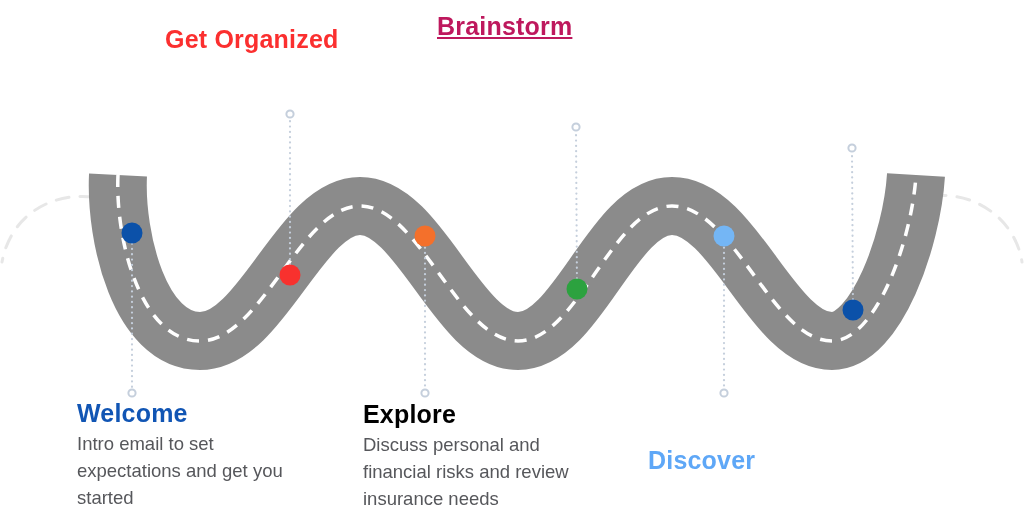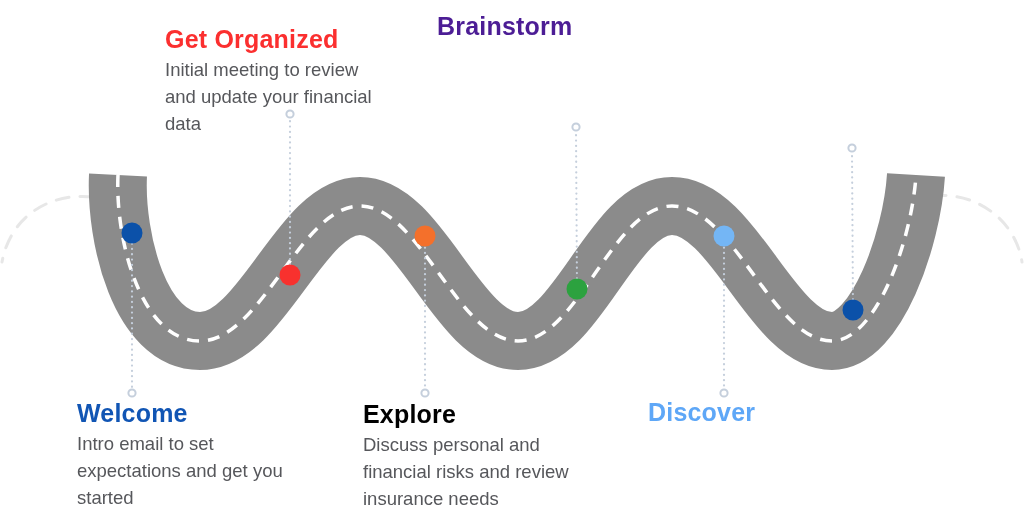--- a/index.html
+++ b/index.html
@@ -58,34 +58,31 @@
 
   <div class="label" style="left:77px;top:399px;">
     <div class="title" style="color: rgb(17, 85, 180);">Welcome</div>
     <div class="desc">Intro email to set
 expectations and get you
 started</div>
   </div>
 
   <div class="label" style="left:149px;top:25px;margin-left:16px;">
     <div class="title" style="color: rgb(251, 47, 47);">Get Organized</div>
-    <div class="desc">Initial meeting to review
-and update your financial
-data</div>
   </div>
 
   <div class="label" style="left:363px;top:400px;">
     <div class="title" style="color: #000000;">Explore</div>
     <div class="desc">Discuss personal and
 financial risks and review
 insurance needs</div>
   </div>
 
   <div class="label" style="left:437px;top:12px;">
-    <div class="title" style="color: #4c1d95;">Brainstorm</div>
+    <div class="title" style="color: #be185d; text-decoration: underline;">Brainstorm</div>
   </div>
 
   <div class="label" style="left:648px;top:398px;">
-    <div class="title" style="color: rgb(94, 167, 247);">Discover</div>
+    <div class="title" style="color: rgb(94, 167, 247); margin-top: 48px;">Discover</div>
   </div>
 
 
 </div>
 
 </body></html>

